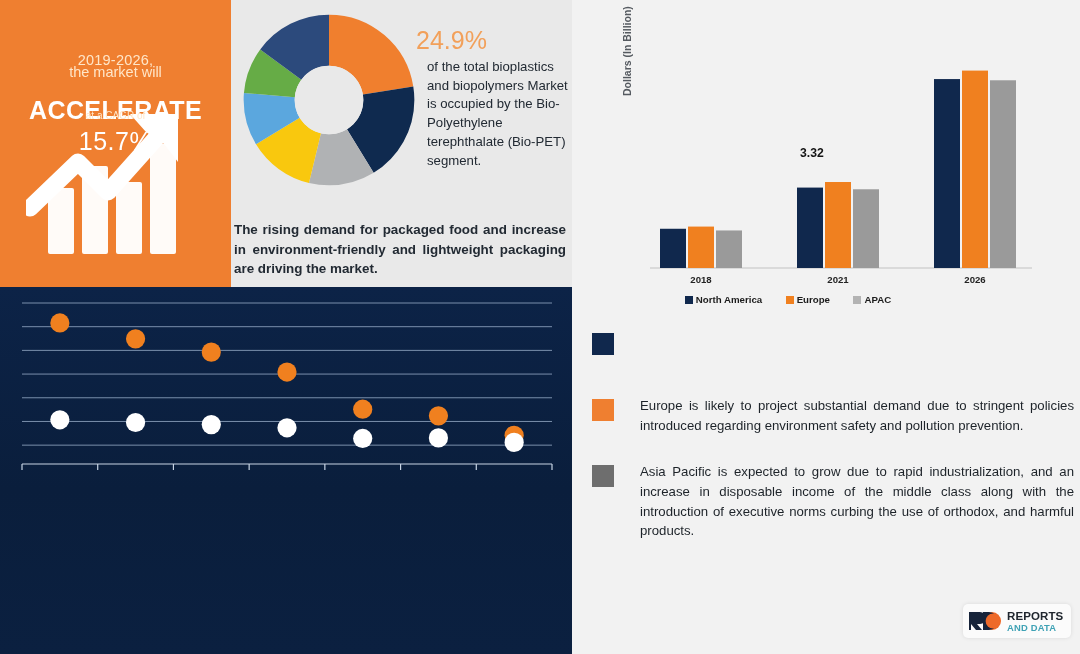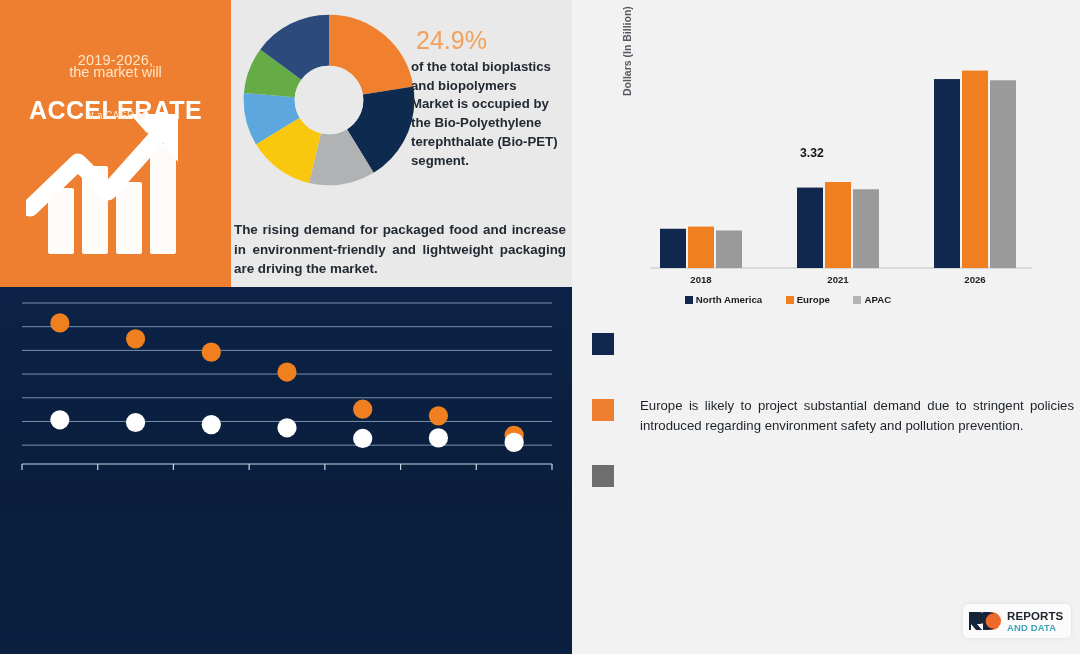--- a/index.html
+++ b/index.html
@@ -42,22 +42,22 @@
   .donut-panel {
     position: absolute; left: 231px; top: 0; width: 341px; height: 287px;
     background: #e9e9e9;
   }
   .donut-wrap { position: absolute; left: 10px; top: 12px; }
   .callout-pct {
     position: absolute; left: 185px; top: 26px;
     color: #f2a05a; font-size: 25px; font-weight: 400;
   }
   .callout-body {
-    position: absolute; left: 180px; top: 58px; width: 150px;
-    color: #222a33; font-size: 13.2px; line-height: 1.42; font-weight: 700;
+    position: absolute; left: 196px; top: 58px; width: 150px;
+    color: #222a33; font-size: 13.2px; line-height: 1.42; font-weight: 400;
   }
   .driver-text {
     position: absolute; left: 3px; right: 6px; top: 220px;
     color: #222a33; font-size: 13.4px; line-height: 1.46;
     text-align: justify; font-weight: 600;
   }
 
   
   .dark-panel {
     position: absolute; left: 0; top: 287px; width: 572px; height: 367px;
@@ -130,20 +130,21 @@
       <rect x="56" y="66" width="26" height="88" rx="2" fill="#ffffff" opacity=".97"></rect>
       <rect x="90" y="82" width="26" height="72" rx="2" fill="#ffffff" opacity=".97"></rect>
       <rect x="124" y="44" width="26" height="110" rx="2" fill="#ffffff" opacity=".97"></rect>
       <path d="M4 108 L52 62 L82 92 L132 36" fill="none" stroke="#ffffff" stroke-width="17" stroke-linecap="round" stroke-linejoin="round"></path>
       <path d="M104 14 L152 14 L152 62 L138 44 L120 32 Z" fill="#ffffff"></path>
     </svg>
     <div class="cagr-line1">2019-2026,</div>
     <div class="cagr-line2">the market will</div>
     <div class="cagr-accel">ACCELERATE</div>
     <div class="cagr-line3">at a CAGR of</div>
+    <div class="cagr-pct">15.7%</div>
   </div>
 
   <div class="donut-panel">
     <svg class="donut-wrap" width="176" height="176" viewBox="0 0 200 200">
       <g transform="translate(100,100)">
 
         <g id="donut-slices" fill="none" stroke-width="58">
             <circle r="68" cx="0" cy="0" stroke="#f07f2e" stroke-dasharray="95.84 331.41" stroke-dashoffset="0.00" transform="rotate(-90)"></circle>
             <circle r="68" cx="0" cy="0" stroke="#0f2a4f" stroke-dasharray="80.06 347.19" stroke-dashoffset="-95.84" transform="rotate(-90)"></circle>
             <circle r="68" cx="0" cy="0" stroke="#b0b2b4" stroke-dasharray="53.50 373.75" stroke-dashoffset="-175.91" transform="rotate(-90)"></circle>
@@ -243,20 +244,21 @@
     <div class="region-list" id="region-list">
         <div class="region-item">
           <div class="region-chip" style="background: rgb(16, 40, 77);"></div>
         </div>
         <div class="region-item">
           <div class="region-chip" style="background: rgb(239, 127, 48);"></div>
           <div class="region-text">Europe is likely to project substantial demand due to stringent policies introduced regarding environment safety and pollution prevention.</div>
         </div>
         <div class="region-item">
           <div class="region-chip" style="background: rgb(110, 110, 110);"></div>
+          <div class="region-text">Asia Pacific is expected to grow due to rapid industrialization, and an increase in disposable income of the middle class along with the introduction of executive norms curbing the use of orthodox, and harmful products.</div>
         </div>
       </div>
   </div>
 
   <div class="logo">
     <svg class="logo-mark" width="36" height="20" viewBox="0 0 36 20">
       <path d="M1 1 h11 a6 6 0 0 1 0 12 h-3 l5 6 h-6 l-5 -6 v6 h-2 z" fill="#17243a"></path>
       <circle cx="24" cy="10" r="9" fill="#ee6a2a"></circle>
       <path d="M15 1 h6 a9 9 0 0 1 0 18 h-6 z" fill="#17243a"></path>
       <circle cx="25" cy="10" r="7.4" fill="#ee6a2a"></circle>

